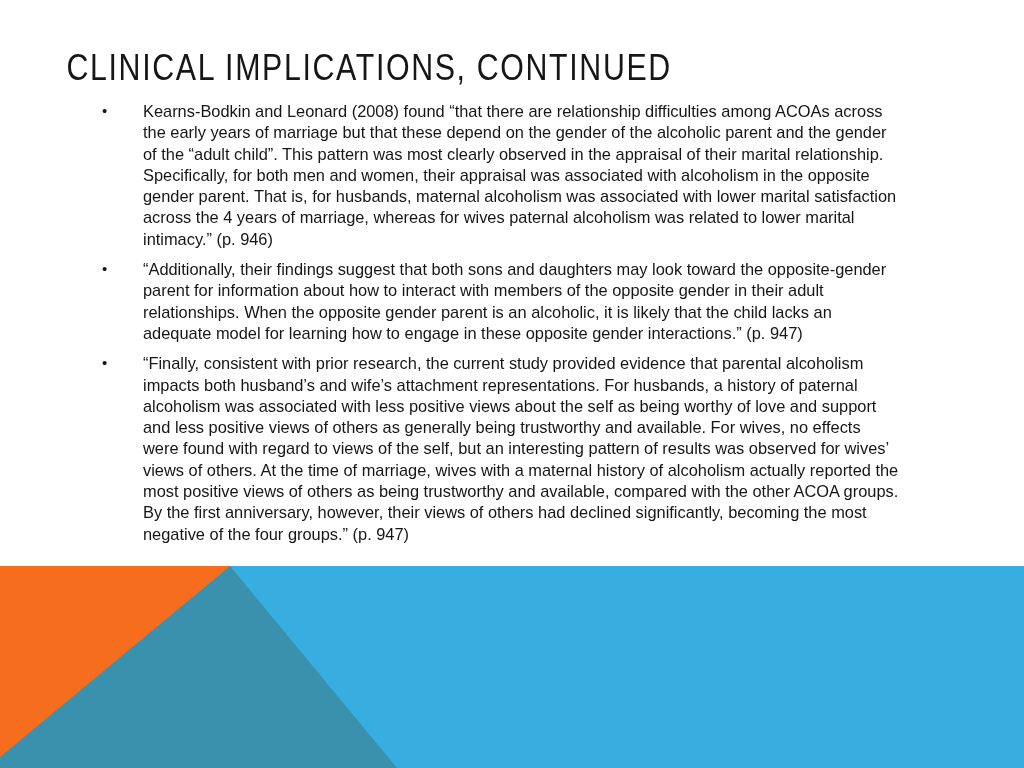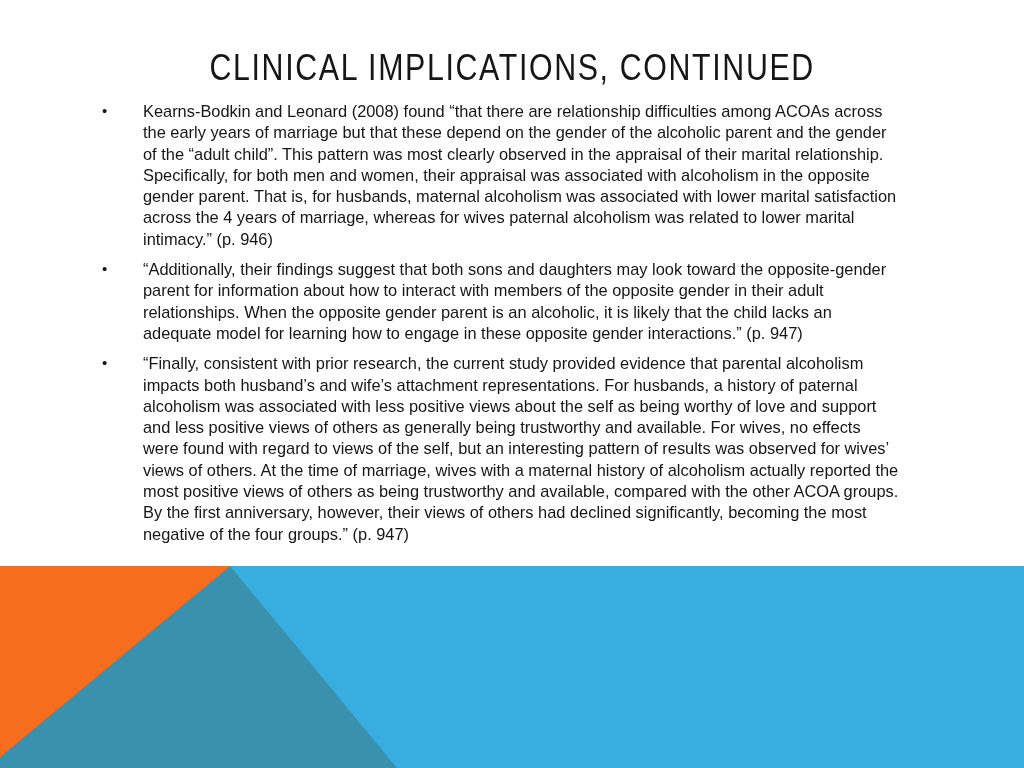--- a/index.html
+++ b/index.html
@@ -17,21 +17,21 @@
     position: relative;
     width: 1024px;
     height: 768px;
     background: #ffffff;
   }
   .slide-title {
     position: absolute;
     top: 47px;
     left: 0;
     width: 1024px;
-    text-align: center;
+    text-align: left;
     margin: 0;
     font-weight: 400;
   }
   .slide-title .title-text {
     display: inline-block;
     font-size: 37px;
     letter-spacing: 2px;
     white-space: nowrap;
     transform: scaleX(0.82);
     transform-origin: 50% 50%;

